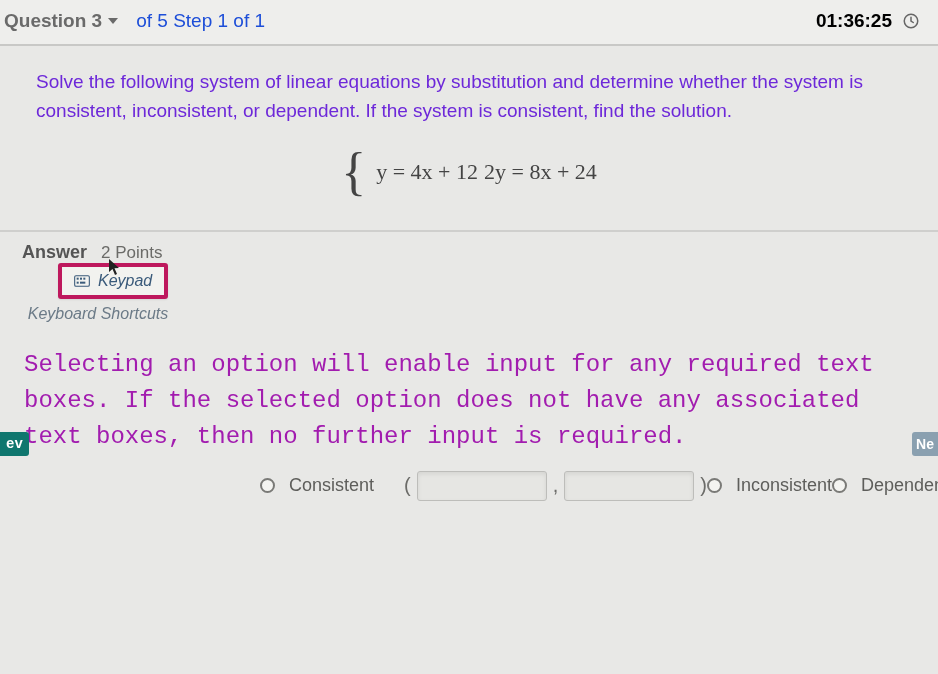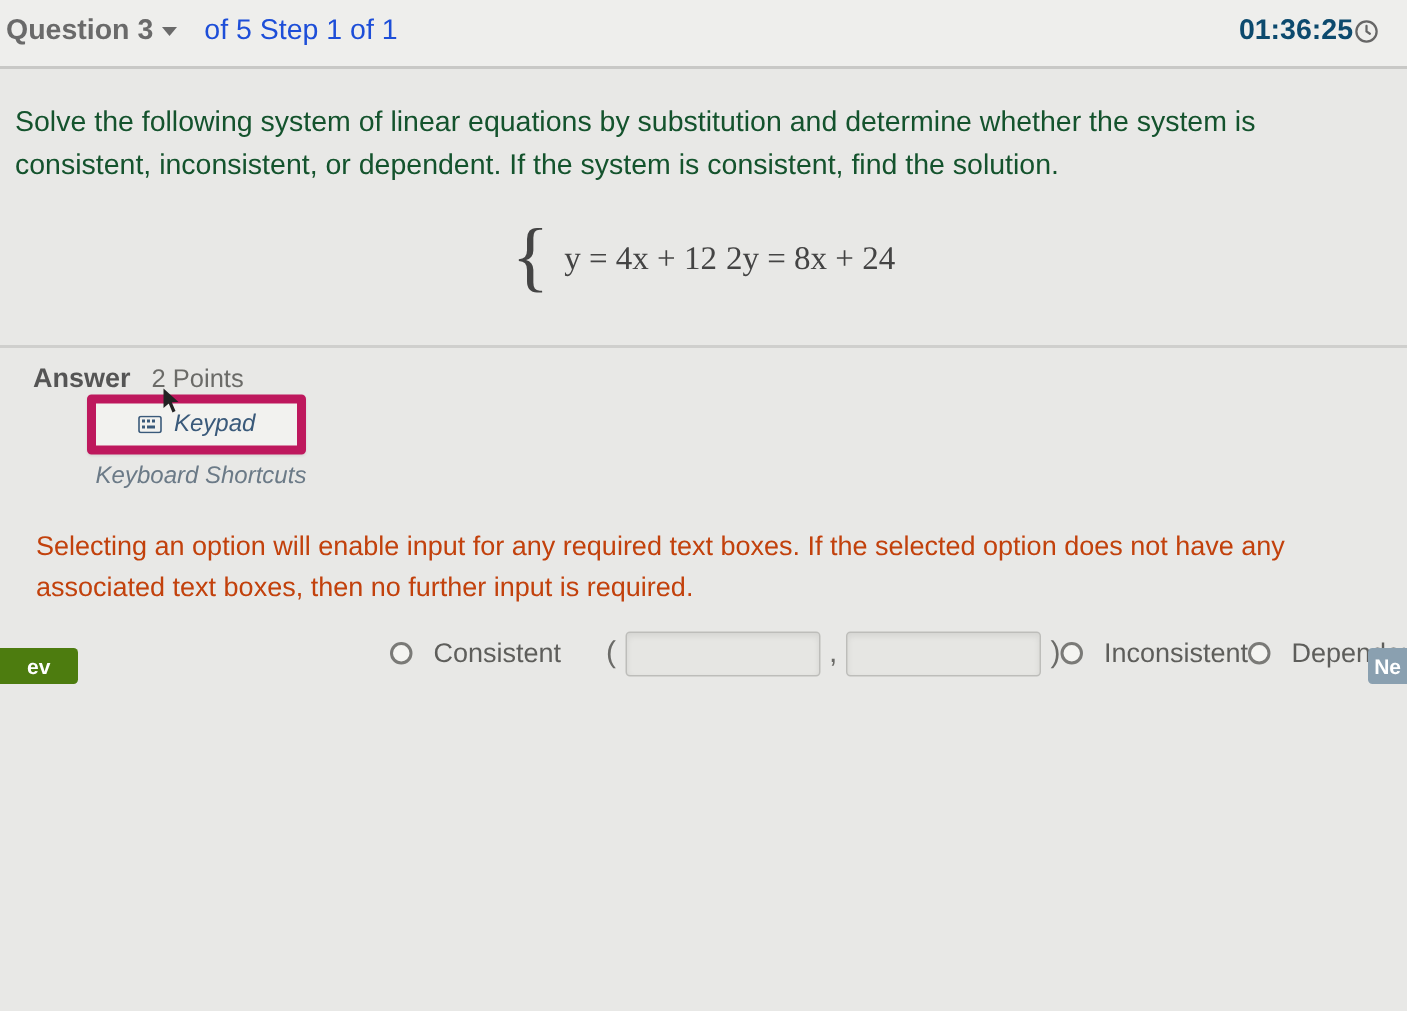--- a/index.html
+++ b/index.html
@@ -37,31 +37,32 @@
     display: inline-block;
     width: 0; height: 0;
     border-left: 5px solid transparent;
     border-right: 5px solid transparent;
     border-top: 6px solid #6a6a6a;
   }
   .step { color: #1d4ed8; font-weight: 500; font-size: 19px; }
   .header-right {
     display: flex;
     align-items: center;
-    color: #0c4a6e;
+    gap: 10px;
+    color: #000000;
     font-weight: 700;
     font-size: 19px;
   }
   .clock-icon {
     width: 18px; height: 18px;
     color: #666;
   }
   .instr {
-    padding: 22px 26px 4px 10px;
-    color: #14532d;
+    padding: 22px 26px 4px 36px;
+    color: #6d28d9;
     font-size: 19px;
     line-height: 1.5;
   }
   .eq-wrap {
     display: flex;
     justify-content: center;
     padding: 20px 0 34px 0;
   }
   .eq {
     display: flex;
@@ -87,48 +88,50 @@
     justify-content: space-between;
     align-items: flex-start;
     flex-direction: column;
   }
   .answer-left { display: flex; align-items: baseline; gap: 14px; }
   .answer-label { font-weight: 700; color: #555; font-size: 18px; }
   .answer-pts { color: #6b6b68; font-size: 17px; }
   .answer-right { display: flex; flex-direction: column; align-items: flex-end; gap: 6px; }
   .keypad-btn {
     display: flex; align-items: center; gap: 8px;
-    border: 6px solid #be185d;
+    border: 4px solid #be185d;
     background: #f2f2ef;
-    padding: 5px 28px;
+    padding: 5px 12px;
     border-radius: 3px;
     font-style: italic;
     color: #3a5a7a;
     font-size: 16px;
     box-shadow: 0 1px 2px rgba(0,0,0,0.08);
     margin-left: 36px;
   }
   .keypad-ico { width: 16px; height: 12px; }
   .kb-shortcuts { color: #6b7a87; font-size: 16px; font-style: italic; }
 
   .hint {
     padding: 18px 26px 6px 24px;
-    color: #c2410c;
-    font-size: 18px;
+    color: #a21caf;
+    font-size: 24px;
     line-height: 1.5;
+    font-family: Liberation Mono, monospace;
   }
   .side-badge {
     position: absolute;
     left: 0; top: 432px;
-    background: #4d7c0f;
+    background: #0f766e;
     color: #fff;
     font-size: 14px;
-    padding: 4px 18px;
+    padding: 4px 6px;
     border-radius: 0 3px 3px 0;
     font-weight: 600;
+    font-family: Liberation Mono, monospace;
   }
   .side-badge-r {
     position: absolute;
     right: 0; top: 432px;
     background: #8aa0b0;
     color: #fff;
     font-size: 14px;
     padding: 4px 4px;
     border-radius: 3px 0 0 3px;
     font-weight: 600;

